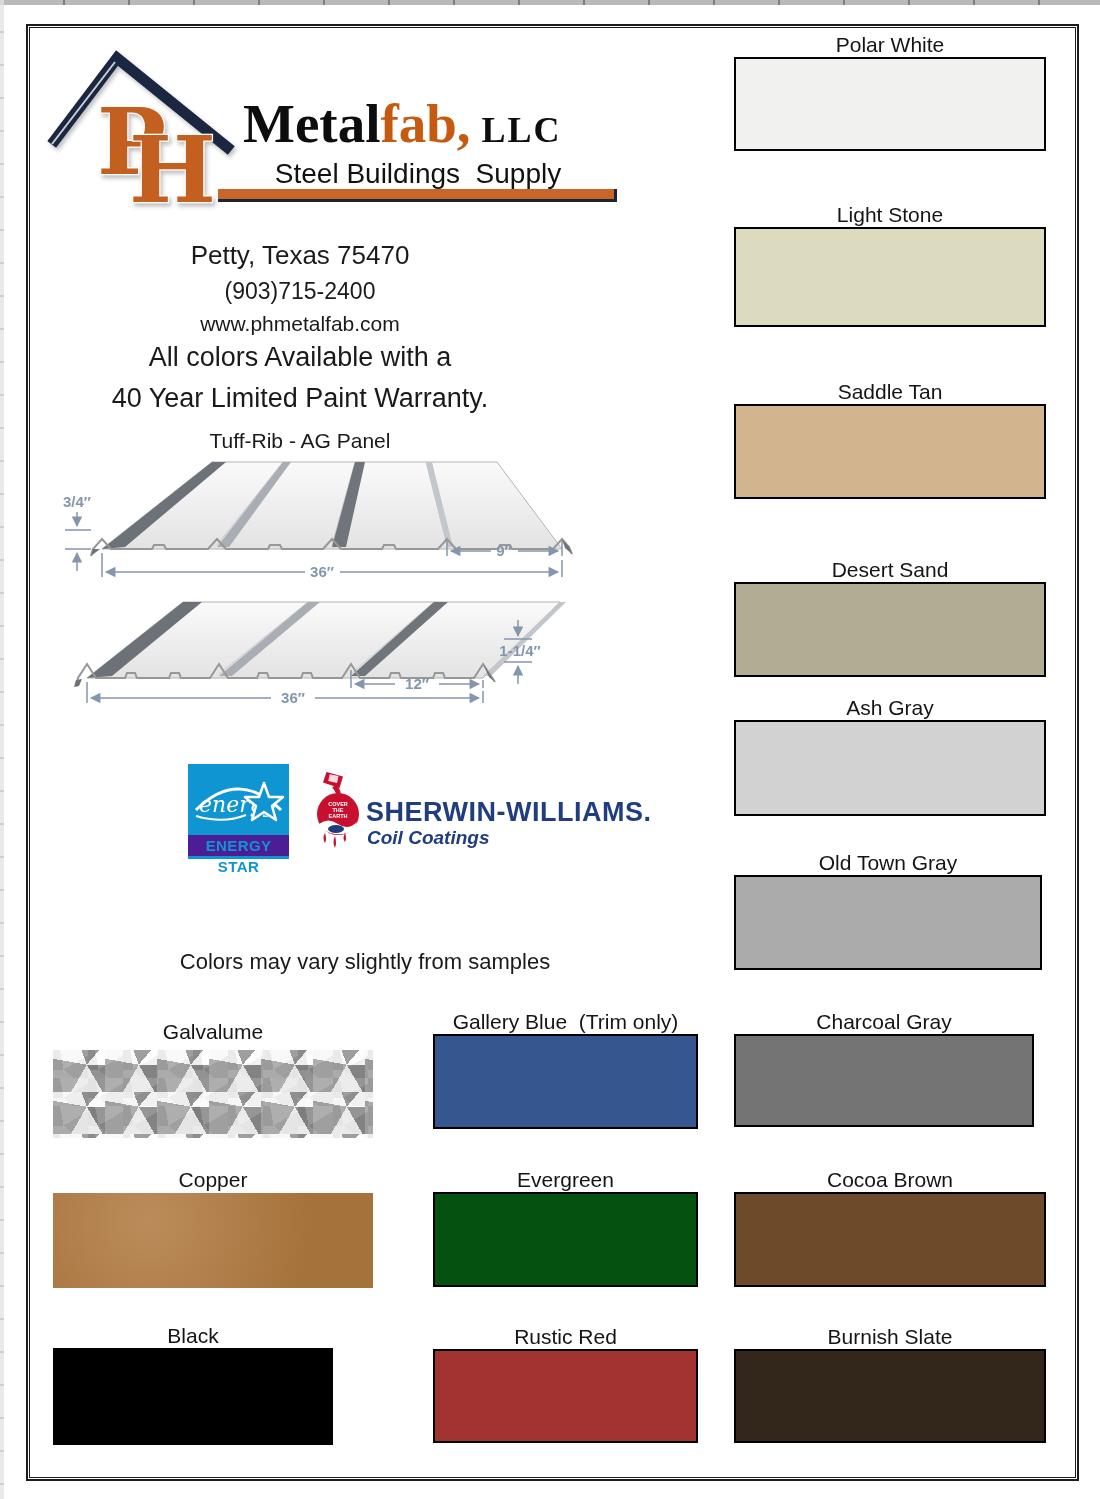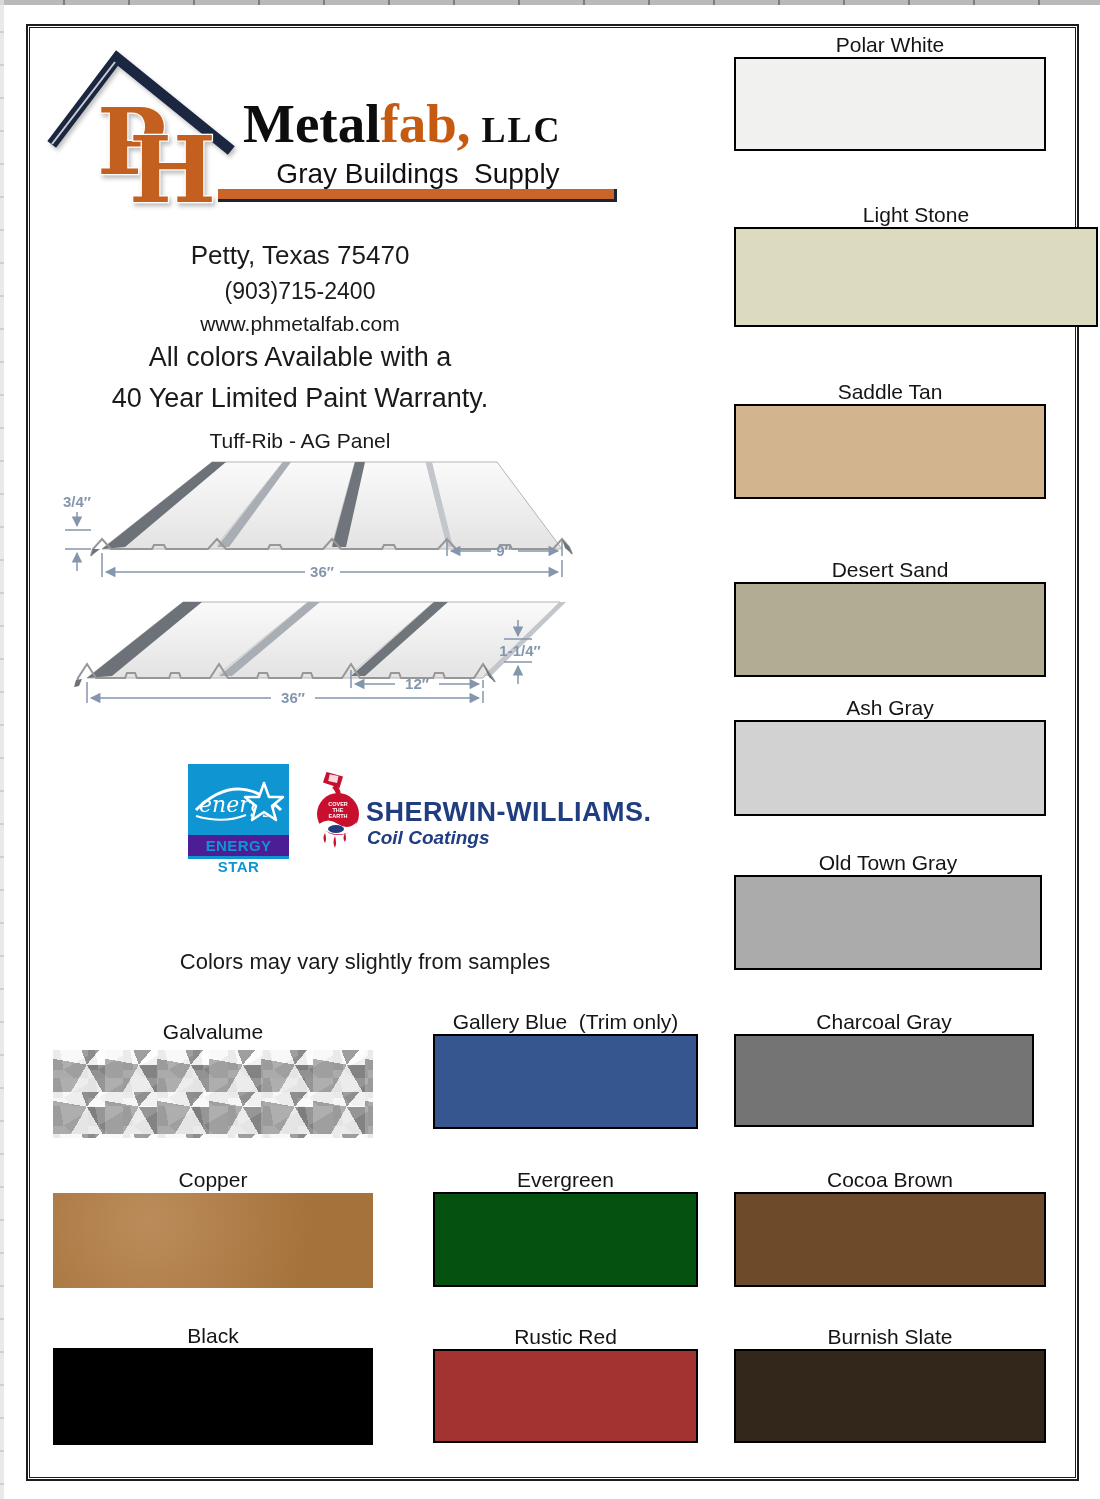--- a/index.html
+++ b/index.html
@@ -80,21 +80,21 @@
   <svg class="logo-svg" width="230" height="180" viewBox="0 0 230 180">
     <polyline points="20,100 82,18 192,107" fill="none" stroke="#1b2740" stroke-width="11" stroke-linecap="square"></polyline>
     <polyline points="17,104 80,22" fill="none" stroke="#c9cdd6" stroke-width="2"></polyline>
     <g>
       <text class="ph-letter" x="62" y="134">P</text>
       <text class="ph-letter" x="94" y="162">H</text>
     </g>
   </svg>
 
   <div class="brand-line"><span>Metal</span><span class="accent">fab,</span><span class="llc"> LLC</span></div>
-  <div class="tagline">Gray Buildings  Supply</div>
+  <div class="tagline">Steel Buildings  Supply</div>
   <div class="brand-bar"></div>
 
   <div class="center-col" style="top:240px;">
     <div class="contact-line1">Petty, Texas 75470</div>
     <div class="contact-line2">(903)715-2400</div>
     <div class="contact-line3">www.phmetalfab.com</div>
   </div>
 
   <div class="center-col warranty" style="top:337px;">
     <div>All colors Available with a</div>
@@ -227,21 +227,21 @@
   </svg>
   <div class="sw-name">SHERWIN-WILLIAMS.</div>
   <div class="sw-sub">Coil Coatings</div>
 
   <div class="sample-note">Colors may vary slightly from samples</div>
 
   <div class="swatch" style="left:734px;top:33px;width:312px;">
     <div class="swatch-label">Polar White</div>
     <div class="swatch-box bordered" style="height: 94px; background: rgb(241, 241, 239);"></div>
   </div>
-  <div class="swatch" style="left:734px;top:203px;width:364px;">
+  <div class="swatch" style="left:734px;top:203px;width:312px;">
     <div class="swatch-label">Light Stone</div>
     <div class="swatch-box bordered" style="height: 100px; background: rgb(220, 219, 192);"></div>
   </div>
   <div class="swatch" style="left:734px;top:380px;width:312px;">
     <div class="swatch-label">Saddle Tan</div>
     <div class="swatch-box bordered" style="height: 95px; background: rgb(210, 180, 142);"></div>
   </div>
   <div class="swatch" style="left:734px;top:558px;width:312px;">
     <div class="swatch-label">Desert Sand</div>
     <div class="swatch-box bordered" style="height: 95px; background: rgb(179, 172, 148);"></div>
@@ -268,21 +268,21 @@
   </div>
 
   <div class="swatch" style="left:53px;top:1020px;width:320px;">
     <div class="swatch-label">Galvalume</div>
     <div class="swatch-box galvalume" style="height:88px;margin-top:6px;"></div>
   </div>
   <div class="swatch" style="left:53px;top:1168px;width:320px;">
     <div class="swatch-label">Copper</div>
     <div class="swatch-box copper-tex" style="height: 95px; margin-top: 1px; background-color: rgb(176, 121, 63);"></div>
   </div>
-  <div class="swatch" style="left:53px;top:1324px;width:320px;">
+  <div class="swatch" style="left:53px;top:1324px;width:280px;">
     <div class="swatch-label">Black</div>
     <div class="swatch-box" style="height: 97px; background: rgb(0, 0, 0);"></div>
   </div>
 
   <div class="swatch" style="left:433px;top:1010px;width:265px;">
     <div class="swatch-label">Gallery Blue  (Trim only)</div>
     <div class="swatch-box bordered" style="height: 95px; background: rgb(53, 86, 142);"></div>
   </div>
   <div class="swatch" style="left:433px;top:1168px;width:265px;">
     <div class="swatch-label">Evergreen</div>

